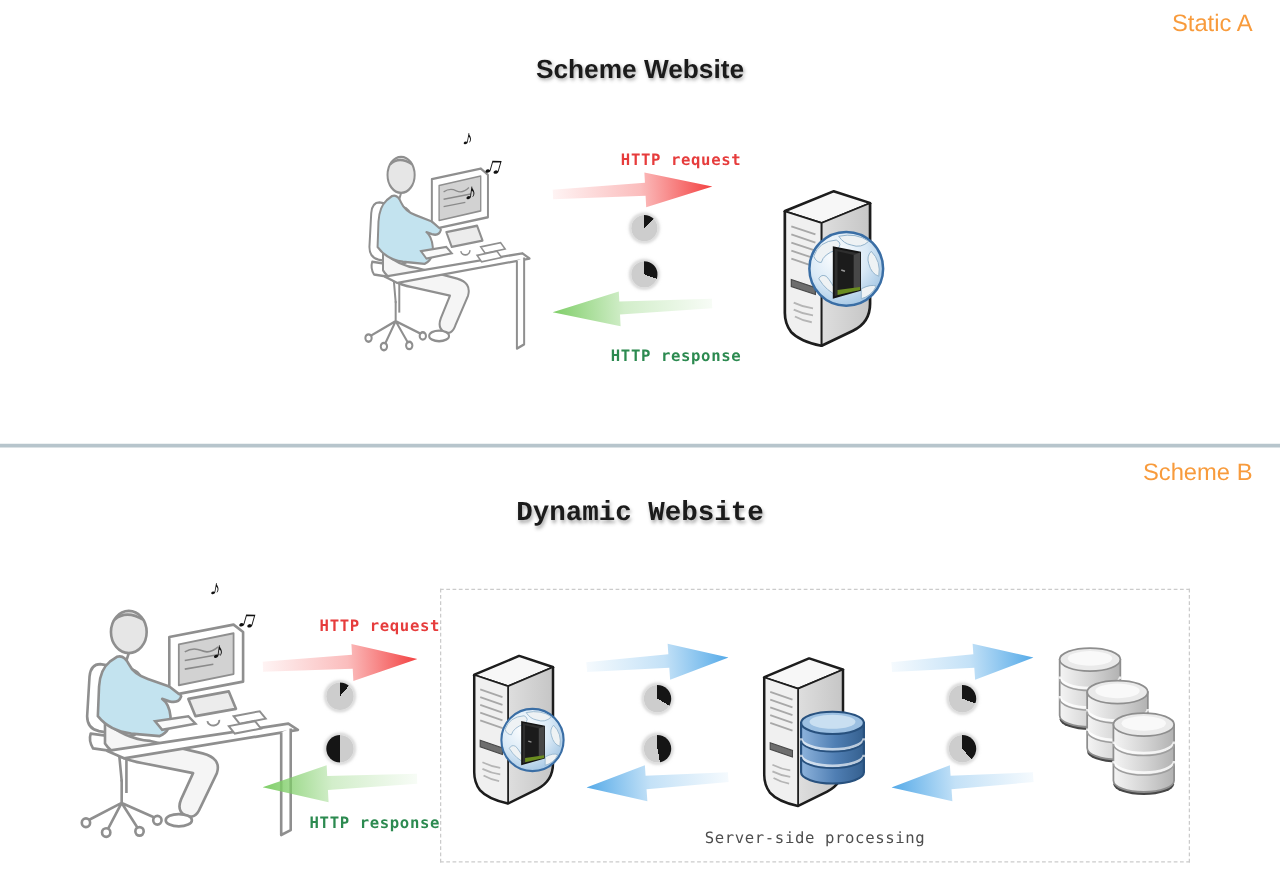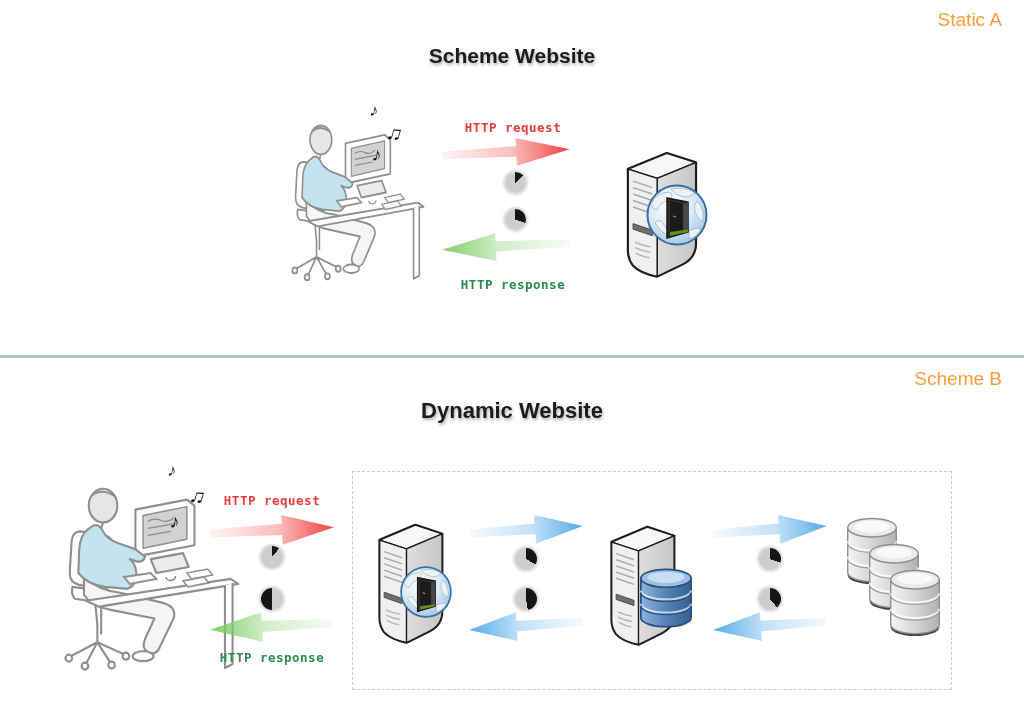--- a/index.html
+++ b/index.html
@@ -13,28 +13,28 @@
     color:var(--accent-orange,#F89B3C);
   }
   .badge-a{top:9px;}
   .badge-b{top:368px;}
   .title{
     position:absolute;left:0;right:0;text-align:center;
     font-size:21px;font-weight:600;color:var(--title-color,#1B1B1B);
     text-shadow:1px 2px 3px rgba(70,70,70,.45);
   }
   .title-a{top:30px;}
-  .title-b{top:383px;font-size:22px;}
+  .title-b{top:383px;font-size:22px;font-family:Liberation Mono, monospace;}
   .divider{
     position:absolute;left:0;right:0;top:355px;height:3px;
     background:var(--divider,#B7C5CC);
   }
   
   .mlabel{
-    position:absolute;width:160px;text-align:center;
+    position:absolute;width:160px;text-align:right;
     font-family:"DejaVu Sans Mono", monospace;font-size:12.5px;font-weight:bold;
     letter-spacing:.5px;white-space:nowrap;
   }
   .req{color:var(--request-red-text,#E63C3C);}
   .res{color:var(--response-green-text,#2C8A50);}
   .a-req{left:433px;top:120px;}
   .a-res{left:433px;top:277px;}
   .b-req{left:192px;top:493px;}
   .b-res{left:192px;top:650px;}
   .box-label{
@@ -307,14 +307,15 @@
           <use href="#sym-db-gray"></use>
         </svg>
       <svg class="db2" viewBox="0 0 60 72" preserveAspectRatio="none">
           <use href="#sym-db-gray"></use>
         </svg>
       <svg class="db3" viewBox="0 0 60 72" preserveAspectRatio="none">
           <use href="#sym-db-gray"></use>
         </svg>
     </div>
 
+    <div class="box-label">Server-side processing</div>
   </div>
 </section>
 
 </body></html>

